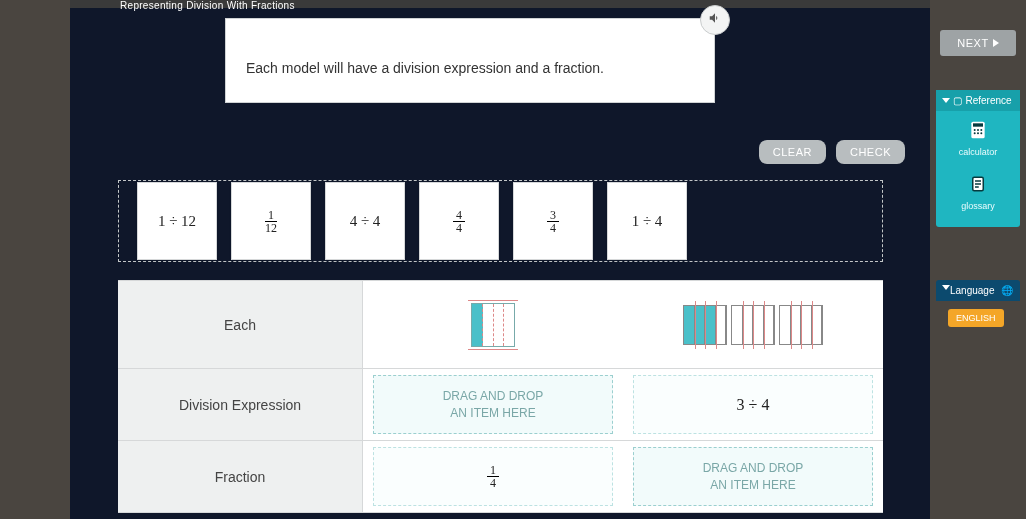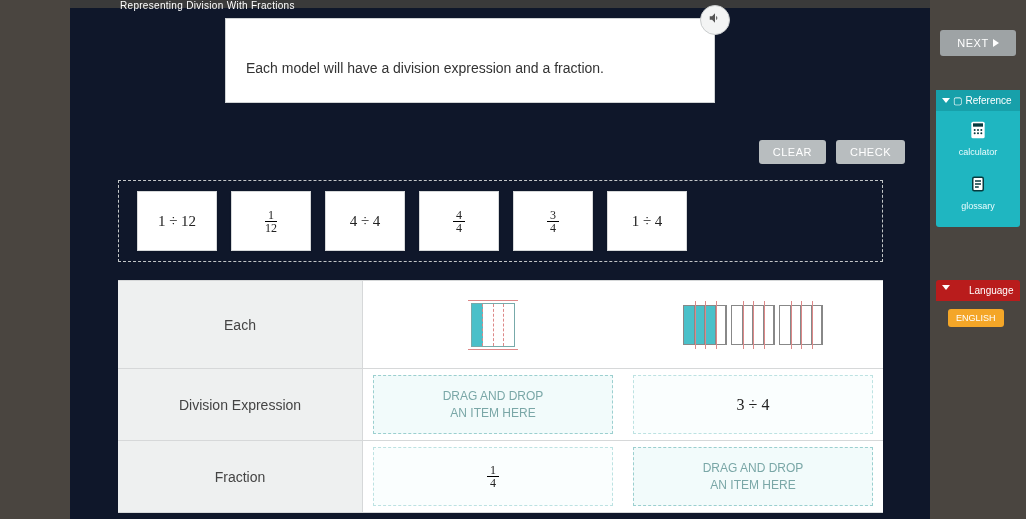--- a/index.html
+++ b/index.html
@@ -51,34 +51,34 @@
     position: absolute;
     right: 25px; top: 140px;
     display: flex; gap: 10px;
   }
   .ctrl-btn {
     background: #b8bdbf;
     color: #fff;
     font-size: 11px;
     letter-spacing: .5px;
     padding: 6px 14px;
-    border-radius: 3px;
+    border-radius: 8px;
     border: none;
     cursor: pointer;
   }
   .tiles-tray {
     position: absolute;
     left: 48px; top: 180px;
     width: 765px; height: 82px;
     border: 1px dashed #c3c7c8;
     display: flex; align-items: center;
     gap: 14px; padding: 10px 18px;
   }
   .tile {
-    width: 80px; height: 60px;
+    width: 80px; height: 78px;
     background: #fff;
     border: 1px solid #d6d8d9;
     box-shadow: 0 1px 2px rgba(0,0,0,.06);
     display: flex; align-items: center; justify-content: center;
     font-family: 'Times New Roman', serif;
     font-size: 15px; color: #222;
     cursor: grab;
   }
   .frac { display: inline-flex; flex-direction: column; align-items: center; line-height: 1; font-size: 12px; }
   .frac .num { border-bottom: 1px solid #000; padding: 0 3px; }
@@ -185,22 +185,22 @@
   }
   .ref-item .ico {
     width: 22px; height: 22px;
     display:flex; align-items:center; justify-content:center;
   }
   .lang-panel {
     position: absolute; top: 280px; left: 6px;
     width: 84px;
   }
   .lang-panel .hdr {
-    background: #b91c1c; color:#fff; font-size:10px;
-    padding: 5px 6px; display:flex; align-items:flex-start; gap:19px;
+    background: #0c4a6e; color:#fff; font-size:10px;
+    padding: 5px 6px; display:flex; align-items:flex-start; gap:0;
     border-radius: 3px 3px 0 0;
   }
   .lang-btn {
     margin: 8px 0 0 12px;
     background: #f4a628; color:#fff;
     font-size: 9px; padding: 4px 8px;
     border-radius: 3px; border:none; cursor:pointer;
   }
   .tri { width:0; height:0; border-left:4px solid transparent; border-right:4px solid transparent; border-top:5px solid #fff; }
   .play { width:0;height:0;border-top:4px solid transparent;border-bottom:4px solid transparent;border-left:6px solid #fff;}

